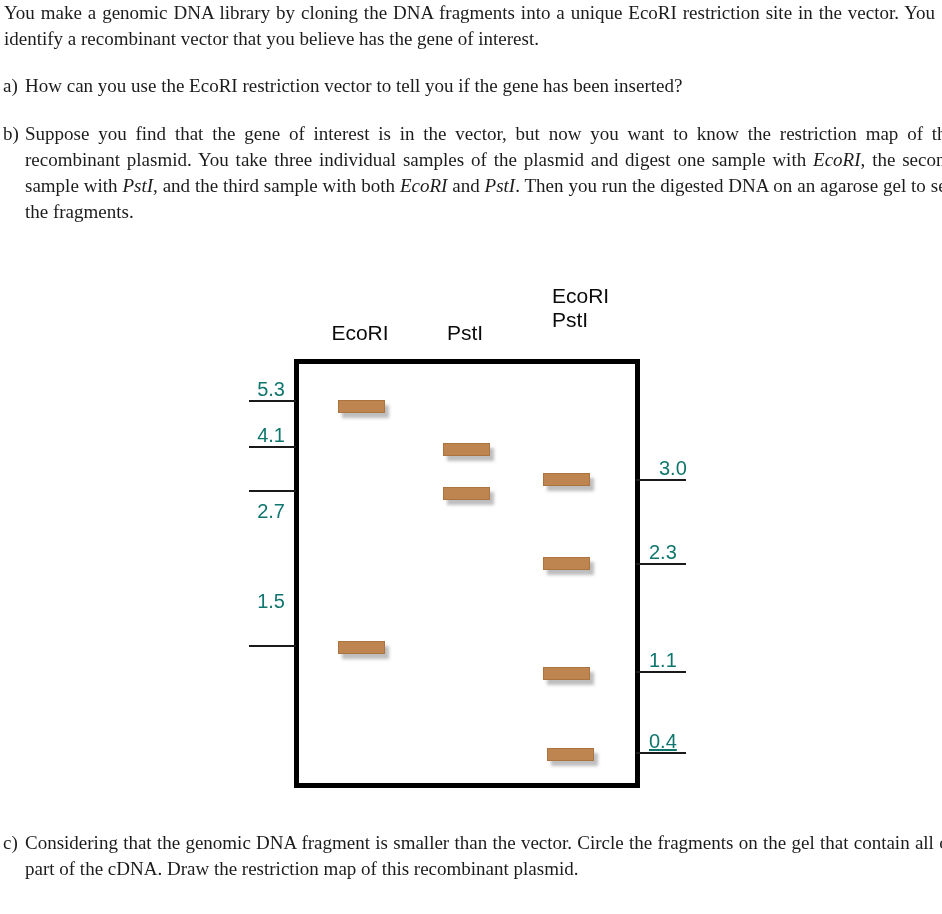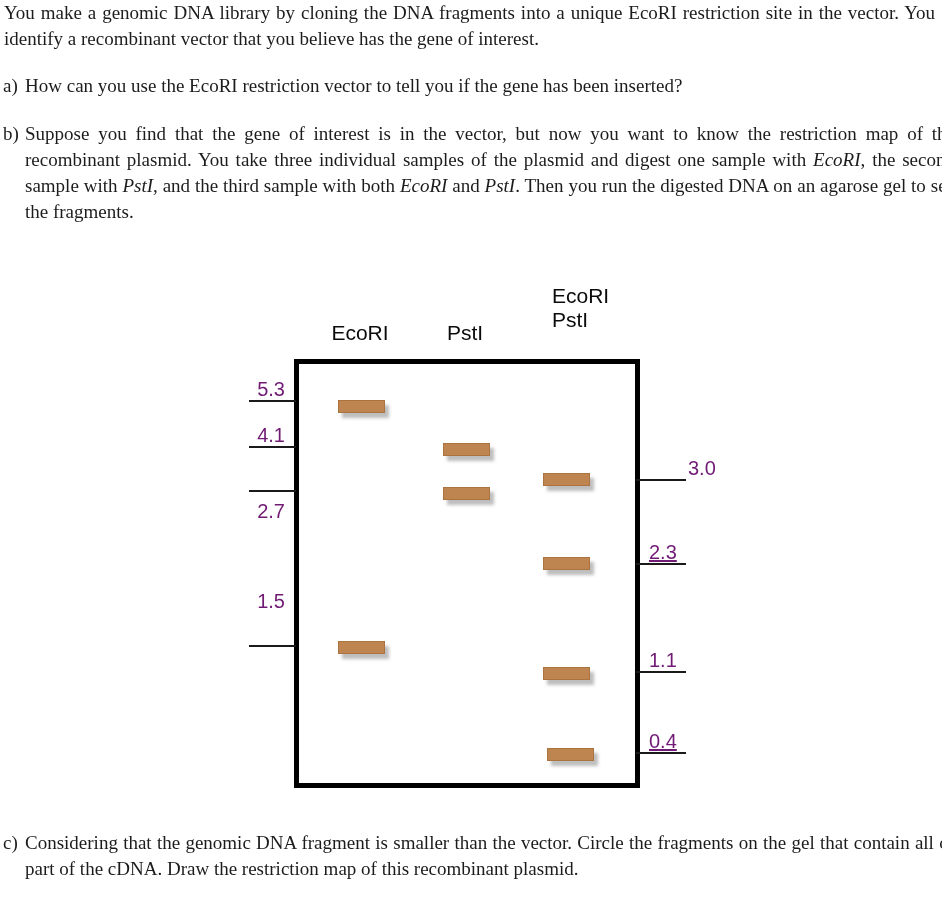--- a/index.html
+++ b/index.html
@@ -46,21 +46,21 @@
     line-height: 24px;
     color: #0b0b0b;
     white-space: nowrap;
   }
   .lane-label.centered { text-align: center; }
   .marker-label {
     position: absolute;
     font-family: "Liberation Sans", sans-serif;
     font-size: 20px;
     line-height: 22px;
-    color: #701a75;
+    color: #0f766e;
   }
   .marker-label.left-side { width: 45px; text-align: right; }
   .marker-line {
     position: absolute;
     height: 2px;
     background: #1a1a1a;
   }
   .band {
     position: absolute;
     width: 45px;
@@ -98,23 +98,23 @@
 
     <div id="gel-dynamic">
         <div class="marker-label left-side" style="left: 240px; top: 378px;">5.3</div>
         <div class="marker-line" style="left: 249px; top: 400px; width: 47px; background: rgb(26, 26, 26);"></div>
         <div class="marker-label left-side" style="left: 240px; top: 424px;">4.1</div>
         <div class="marker-line" style="left: 249px; top: 446px; width: 47px; background: rgb(26, 26, 26);"></div>
         <div class="marker-label left-side" style="left: 240px; top: 468px; margin-top: 32px;">2.7</div>
         <div class="marker-line" style="left: 249px; top: 490px; width: 47px; background: rgb(26, 26, 26);"></div>
         <div class="marker-label left-side" style="left: 240px; top: 590px;">1.5</div>
         <div class="marker-line" style="left: 249px; top: 645px; width: 47px; background: rgb(26, 26, 26);"></div>
-        <div class="marker-label" style="left: 688px; top: 457px;">3.0</div>
+        <div class="marker-label" style="left: 659px; top: 457px;">3.0</div>
         <div class="marker-line" style="left: 636px; top: 479px; width: 50px; background: rgb(26, 26, 26);"></div>
-        <div class="marker-label" style="left: 649px; top: 541px; text-decoration: underline;">2.3</div>
+        <div class="marker-label" style="left: 649px; top: 541px;">2.3</div>
         <div class="marker-line" style="left: 636px; top: 563px; width: 50px; background: rgb(26, 26, 26);"></div>
         <div class="marker-label" style="left: 649px; top: 649px;">1.1</div>
         <div class="marker-line" style="left: 636px; top: 671px; width: 50px; background: rgb(26, 26, 26);"></div>
         <div class="marker-label" style="left: 649px; top: 730px; text-decoration: underline;">0.4</div>
         <div class="marker-line" style="left: 636px; top: 752px; width: 50px; background: rgb(26, 26, 26);"></div>
         <div class="band" style="left: 338px; top: 400px; background: rgb(190, 133, 81); border: 1px solid rgb(170, 115, 63);"></div>
         <div class="band" style="left: 338px; top: 641px; background: rgb(190, 133, 81); border: 1px solid rgb(170, 115, 63);"></div>
         <div class="band" style="left: 443px; top: 443px; background: rgb(190, 133, 81); border: 1px solid rgb(170, 115, 63);"></div>
         <div class="band" style="left: 443px; top: 487px; background: rgb(190, 133, 81); border: 1px solid rgb(170, 115, 63);"></div>
         <div class="band" style="left: 543px; top: 473px; background: rgb(190, 133, 81); border: 1px solid rgb(170, 115, 63);"></div>

